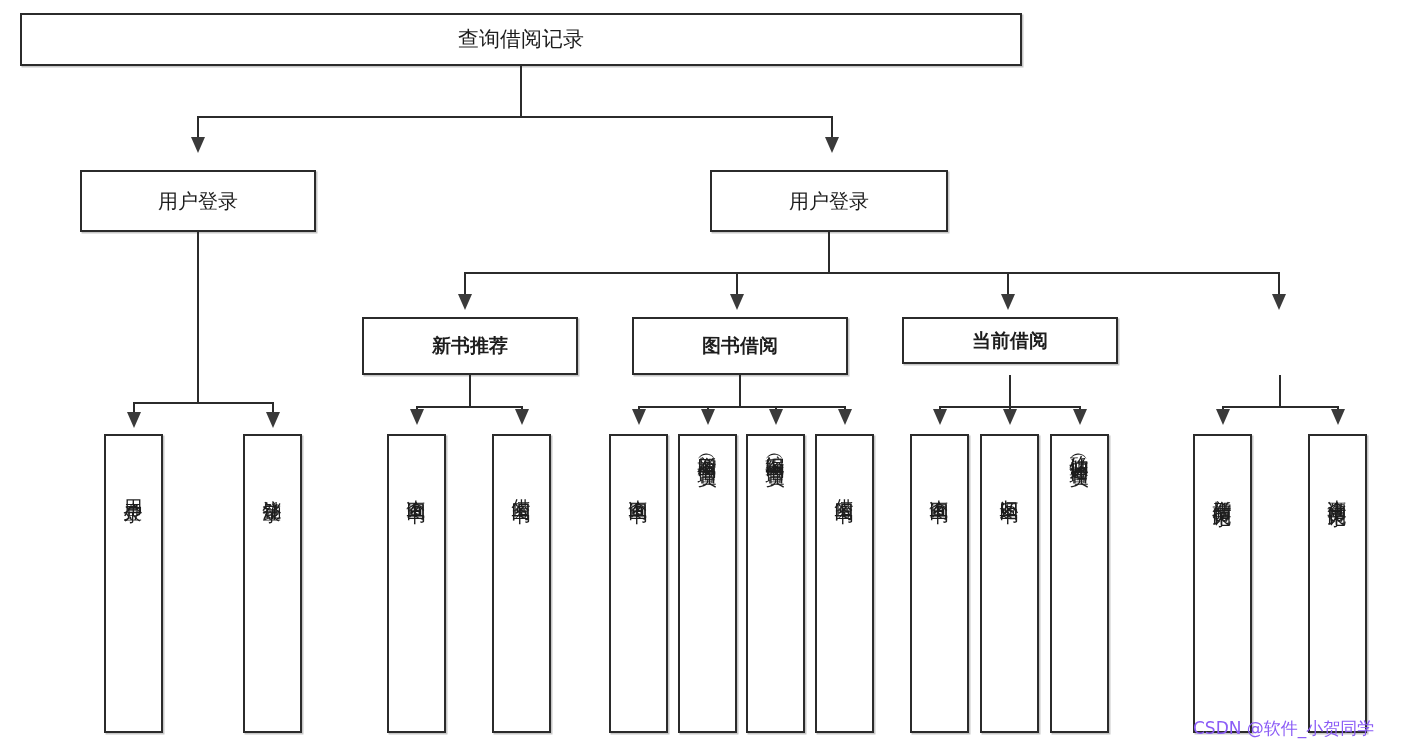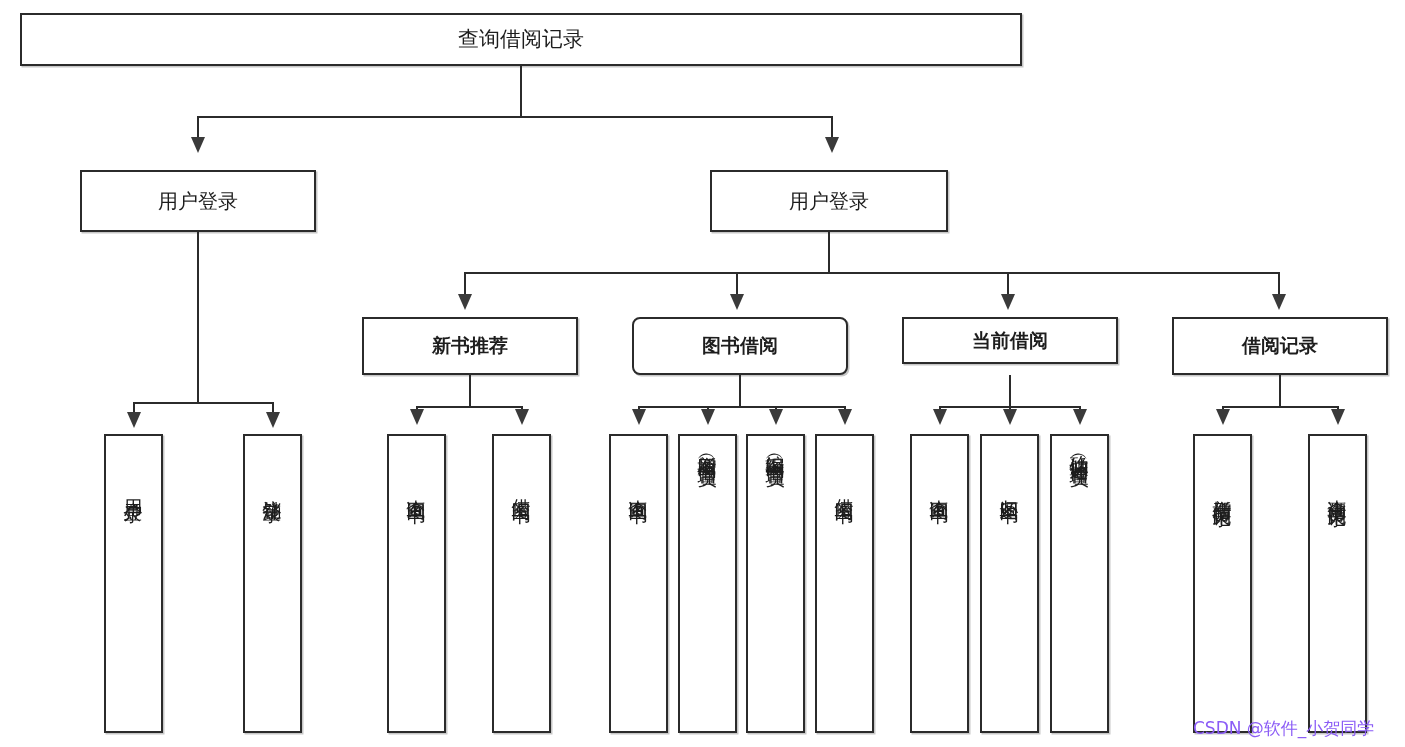--- a/index.html
+++ b/index.html
@@ -112,28 +112,25 @@
   <div class="vline" style="left:736px;top:272px;height:24px;"></div>
   <div class="arrow" style="left:730px;top:294px;"></div>
   <div class="vline" style="left:1007px;top:272px;height:24px;"></div>
   <div class="arrow" style="left:1001px;top:294px;"></div>
   <div class="vline" style="left:1278px;top:272px;height:24px;"></div>
   <div class="arrow" style="left:1272px;top:294px;"></div>
 
   <div class="node lvl3" style="left:362px;top:317px;width:216px;height:58px;">
     <span>新书推荐</span>
   </div>
-  <div class="node lvl3" style="left:632px;top:317px;width:216px;height:58px;border-radius:8px;">
+  <div class="node lvl3" style="left:632px;top:317px;width:216px;height:58px;">
     <span>图书借阅</span>
   </div>
   <div class="node lvl3" style="left:902px;top:317px;width:216px;height:47px;">
     <span>当前借阅</span>
-  </div>
-  <div class="node lvl3" style="left:1172px;top:317px;width:216px;height:58px;">
-    <span>借阅记录</span>
   </div>
 
   <div class="vline" style="left:469px;top:375px;height:31px;"></div>
   <div class="hline" style="left:416px;top:406px;width:107px;"></div>
   <div class="vline" style="left:416px;top:406px;height:8px;"></div>
   <div class="arrow" style="left:410px;top:409px;"></div>
   <div class="vline" style="left:521px;top:406px;height:8px;"></div>
   <div class="arrow" style="left:515px;top:409px;"></div>
 
   <div class="vline" style="left:739px;top:375px;height:31px;"></div>

